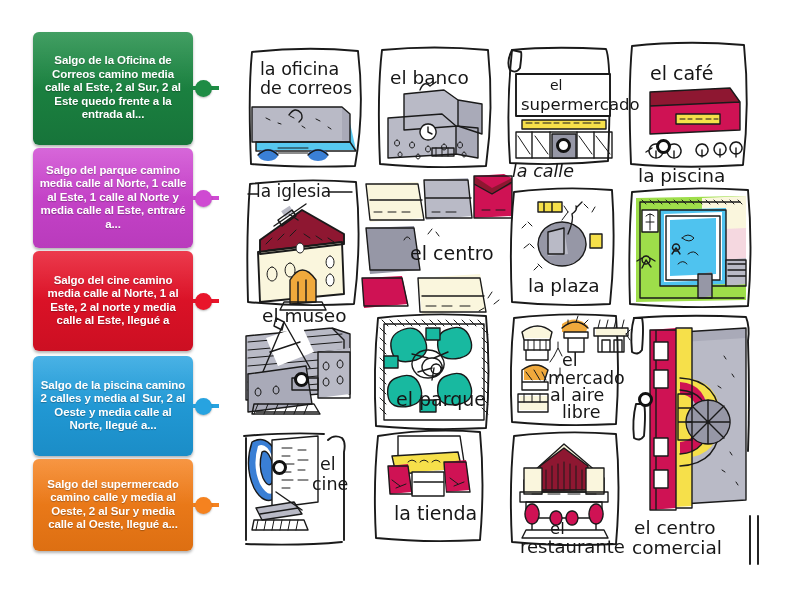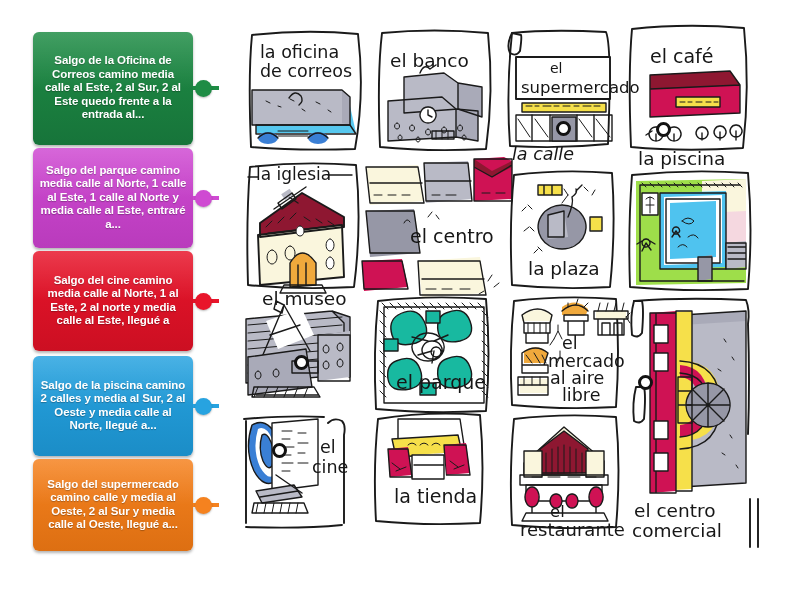--- a/index.html
+++ b/index.html
@@ -65,21 +65,21 @@
     position: absolute;
     left: 0; top: 0; right: 0; height: 50%;
     border-radius: 6px 6px 0 0;
     background: linear-gradient(to bottom, rgba(255,255,255,0.16), rgba(255,255,255,0.0));
     pointer-events: none;
   }
 
   
   #picture {
     position: absolute;
-    left: 232px; top: 5px;
+    left: 232px; top: 22px;
     width: 560px; height: 556px;
   }
   #picture svg { display: block; }
 
   .mk {
     position: absolute;
     width: 15px; height: 15px;
     border: 3px solid #121212;
     border-radius: 50%;
     background: #ffffff;

